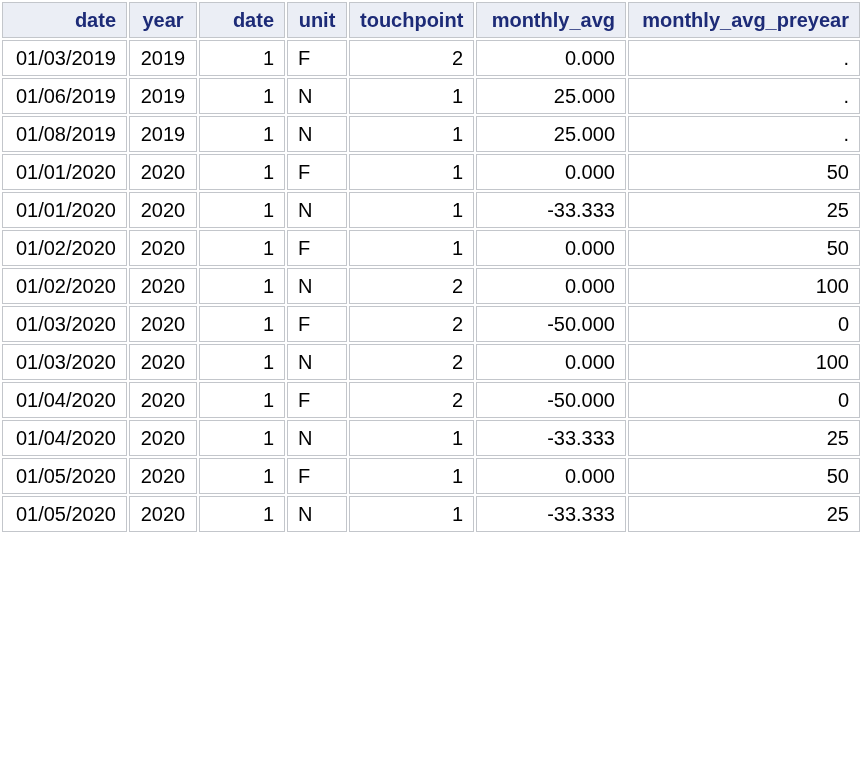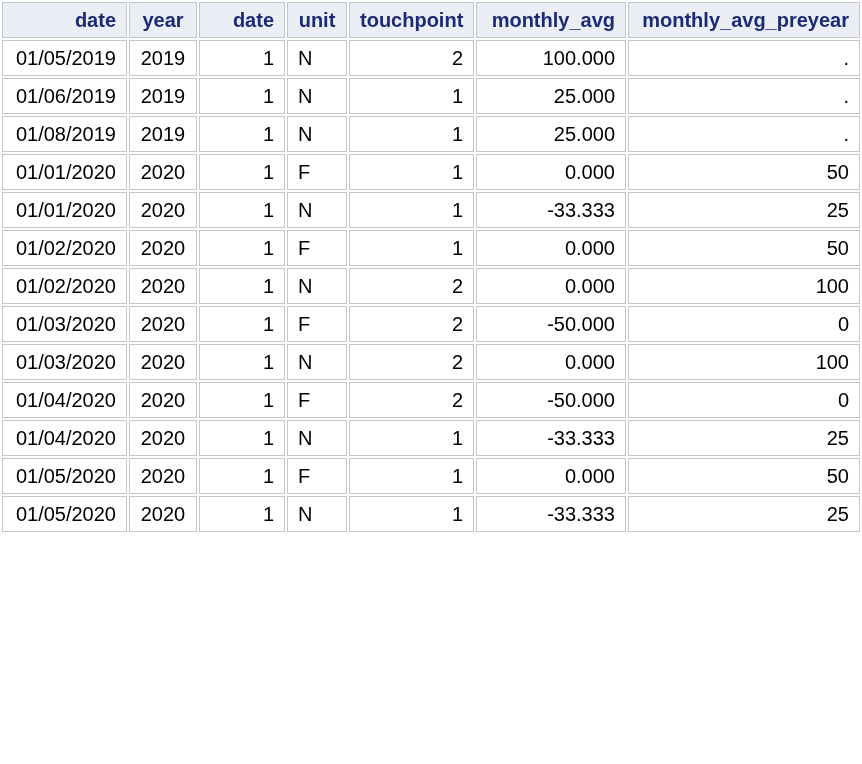--- a/index.html
+++ b/index.html
@@ -62,26 +62,26 @@
           <th class="align-center">year</th>
           <th class="align-right">date</th>
           <th class="align-center">unit</th>
           <th class="align-right">touchpoint</th>
           <th class="align-right">monthly_avg</th>
           <th class="align-right">monthly_avg_preyear</th>
         </tr>
     </thead>
     <tbody>
         <tr>
-          <td class="align-right">01/05/2019</td>
+          <td class="align-right">01/03/2019</td>
           <td class="align-center">2019</td>
           <td class="align-right">1</td>
-          <td class="align-left">N</td>
+          <td class="align-left">F</td>
           <td class="align-right">2</td>
-          <td class="align-right">100.000</td>
+          <td class="align-right">0.000</td>
           <td class="align-right">.</td>
         </tr>
         <tr>
           <td class="align-right">01/06/2019</td>
           <td class="align-center">2019</td>
           <td class="align-right">1</td>
           <td class="align-left">N</td>
           <td class="align-right">1</td>
           <td class="align-right">25.000</td>
           <td class="align-right">.</td>

